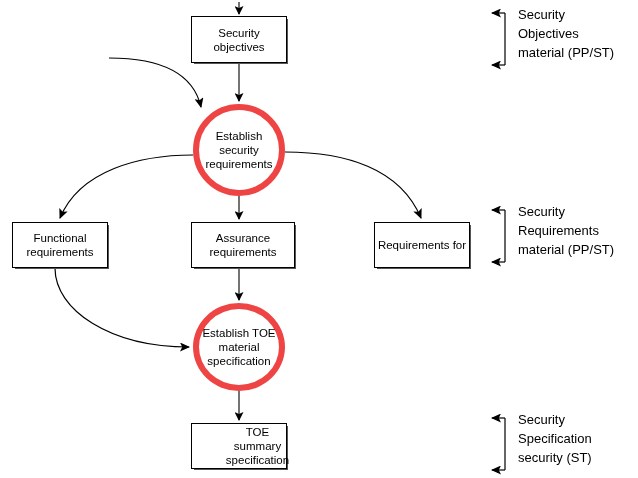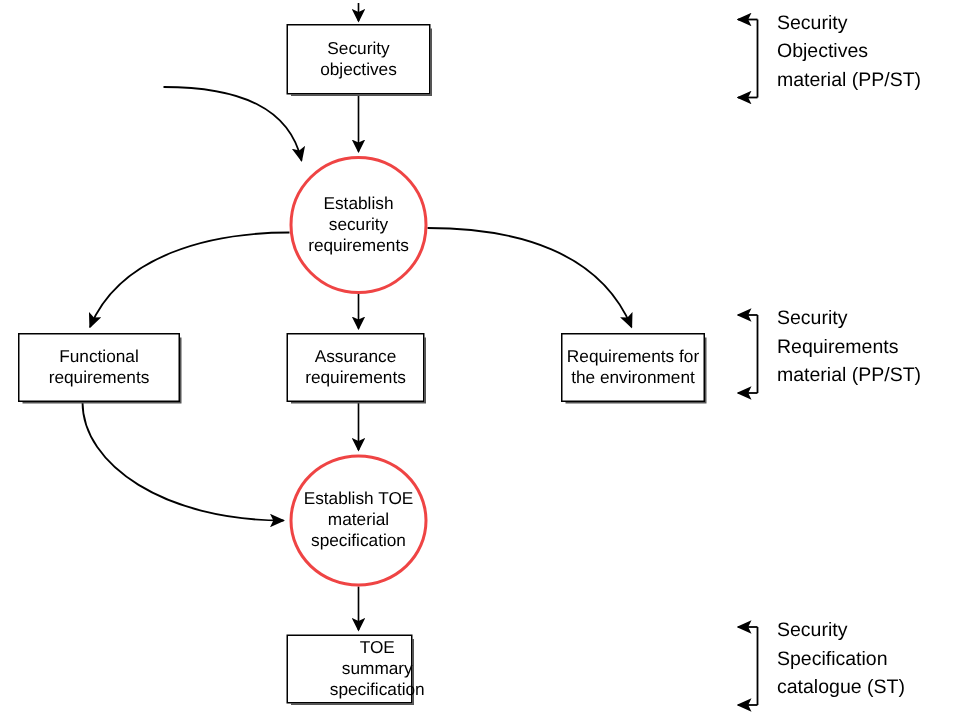--- a/index.html
+++ b/index.html
@@ -4,21 +4,21 @@
 <style>
   html,body{margin:0;padding:0;background:#ffffff;}
   body{width:638px;height:478px;position:relative;overflow:hidden;
        font-family:"Liberation Sans","DejaVu Sans",sans-serif;color:#000;}
   #diagram-root{position:absolute;left:0;top:0;width:638px;height:478px;}
   svg.layer{position:absolute;left:0;top:0;width:638px;height:478px;}
   .node-box{position:absolute;border:1px solid #000;background:#fff;
             box-sizing:border-box;display:flex;align-items:center;
             justify-content:center;text-align:center;font-size:11.5px;
             line-height:14px;box-shadow:2px 2px 0 -1px #555;}
-  .node-circle{position:absolute;border:2px solid #ef4444;border-radius:50%;
+  .node-circle{position:absolute;border:6px solid #ef4444;border-radius:50%;
             background:#fff;box-sizing:border-box;display:flex;
             align-items:center;justify-content:center;text-align:center;
             font-size:11.5px;line-height:14px;}
   .ann{position:absolute;font-size:13px;line-height:19px;white-space:nowrap;}
   .node-label{display:block;}
 </style>
 </head>
 <body>
 
 <div id="diagram-root">
@@ -77,50 +77,49 @@
 
 
   <div class="node-circle" style="left:193px;top:104px;width:92px;height:92px;">
     <span>
       <span class="node-label">Establish</span>
       <span class="node-label">security</span>
       <span class="node-label">requirements</span>
     </span>
   </div>
 
-  <div class="node-box" style="left:12px;top:222px;width:108px;height:46px;">
+  <div class="node-box" style="left:12px;top:222px;width:96px;height:46px;">
     <span>
       <span class="node-label">Functional</span>
       <span class="node-label">requirements</span>
     </span>
   </div>
 
-  <div class="node-box" style="left:191px;top:222px;width:92px;height:46px;">
+  <div class="node-box" style="left:191px;top:222px;width:104px;height:46px;">
     <span>
       <span class="node-label">Assurance</span>
       <span class="node-label">requirements</span>
     </span>
   </div>
 
   <div class="node-box" style="left:374px;top:222px;width:96px;height:46px;text-align:center;">
     <span>
       <span class="node-label">Requirements for</span>
-      <span class="node-label">the environment</span>
     </span>
   </div>
 
   <div class="node-circle" style="left:193px;top:303px;width:92px;height:88px;text-align:center;">
     <span>
       <span class="node-label">Establish TOE</span>
       <span class="node-label">material</span>
       <span class="node-label">specification</span>
     </span>
   </div>
 
-  <div class="node-box" style="left:191px;top:423px;width:84px;height:46px;padding-left:37px;">
+  <div class="node-box" style="left:191px;top:423px;width:96px;height:46px;padding-left:37px;">
     <span>
       <span class="node-label">TOE summary</span>
       <span class="node-label">specification</span>
     </span>
   </div>
 
   <div class="ann" style="left:518px;top:5px;">
     <div>Security</div>
     <div>Objectives</div>
     <div>material (PP/ST)</div>
@@ -128,16 +127,16 @@
 
   <div class="ann" style="left:518px;top:202px;">
     <div>Security</div>
     <div>Requirements</div>
     <div>material (PP/ST)</div>
   </div>
 
   <div class="ann" style="left:518px;top:410px;">
     <div>Security</div>
     <div>Specification</div>
-    <div>catalogue (ST)</div>
+    <div>security (ST)</div>
   </div>
 
 </div>
 
 </body></html>

